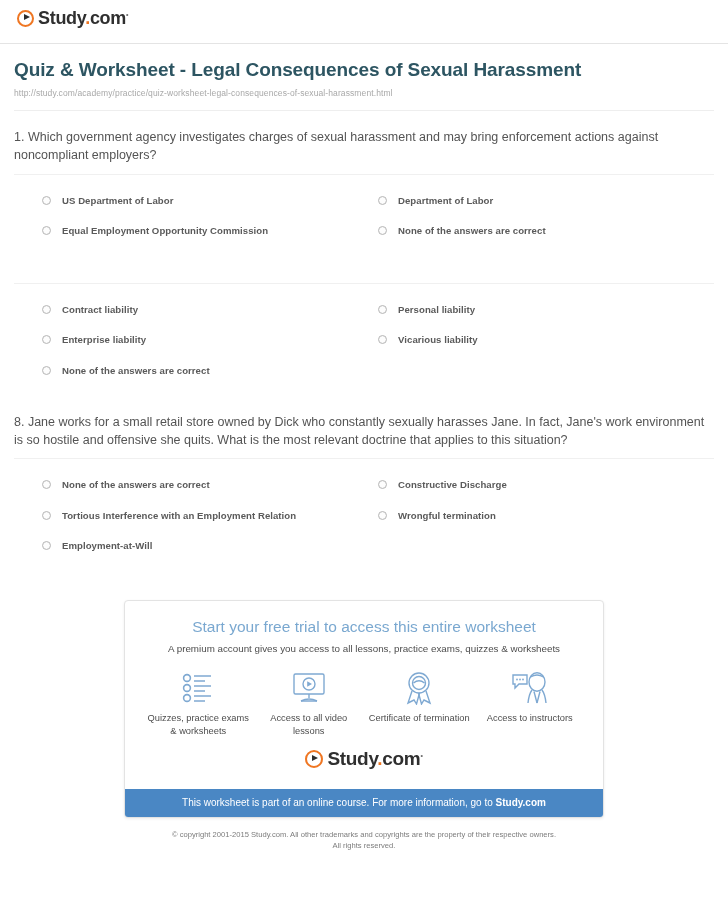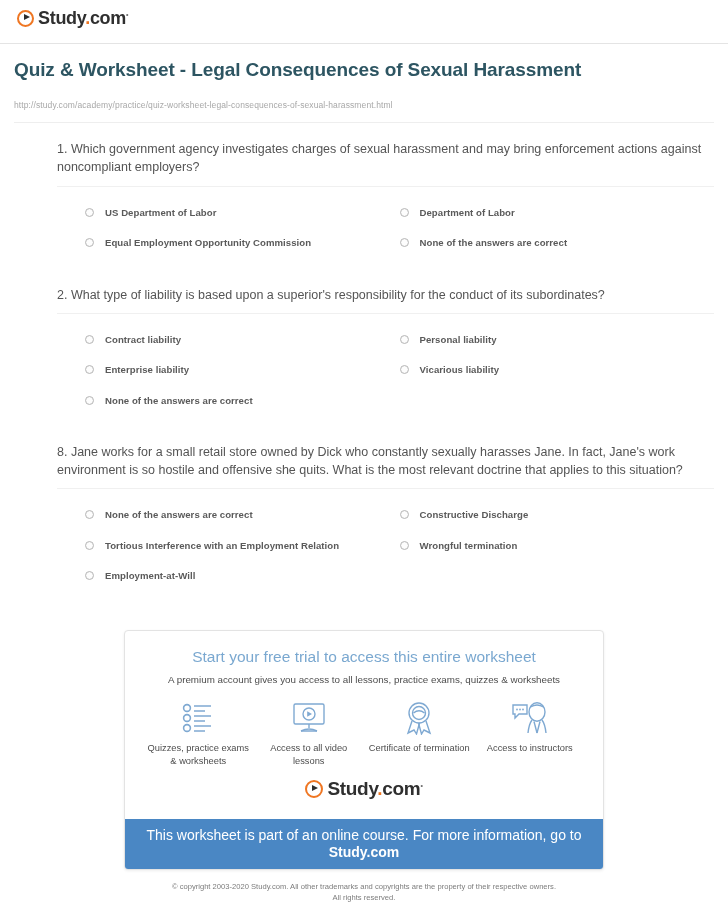--- a/index.html
+++ b/index.html
@@ -53,37 +53,37 @@
     margin: 5px 0 0 0;
   }
 
   
   .titleblock { padding: 14px 14px 0 14px; }
   .worksheet-title {
     font-size: 19px;
     font-weight: bold;
     color: #2d5562;
     line-height: 1.28;
-    margin: 0 0 18px 0;
+    margin: 0 0 6px 0;
     letter-spacing: -0.1px;
   }
   .worksheet-url {
     font-size: 8.5px;
     color: #a8a8a8;
     margin: 0;
     letter-spacing: 0.1px;
   }
   .header-rule {
     border-bottom: 1px solid #eeeeee;
     margin: 12px 0 0 0;
   }
 
   
   .questions { padding: 0 14px; }
-  .question-block { padding-top: 17px; margin-left: 43px; }
+  .question-block { padding-top: 17px; }
   .question-text {
     font-size: 12.5px;
     color: #545454;
     line-height: 1.45;
     margin: 0 0 2px 0;
   }
   .question-rule {
     border-bottom: 1px solid #f0f0f0;
     margin-top: 9px;
   }
@@ -162,21 +162,21 @@
     gap: 4px;
     padding: 12px 0 11px 0;
   }
   .promo-logo .logo-text { font-size: 19px; }
   .promo-logo .logo-mark { width: 18px; height: 18px; }
   .promo-logo .logo-mark::after { left: 4.8px; top: 3px; }
   .promo-banner {
     background: #4a87c4;
     color: #ffffff;
     text-align: center;
-    font-size: 14px;
+    font-size: 10px;
     padding: 8px 0;
     line-height: 1.2;
   }
   .promo-banner b { font-weight: bold; }
 
   
   .copyright {
     text-align: center;
     font-size: 7.6px;
     color: #7c7c7c;
@@ -222,21 +222,20 @@
           <span class="opt-label">Equal Employment Opportunity Commission</span>
         </label>
         <label class="option">
           <span class="radio"></span>
           <span class="opt-label">None of the answers are correct</span>
         </label>
       </div>
     </div>
 
     <div class="question-block">
-      <p class="question-text">2. What type of liability is based upon a superior's responsibility for the conduct of its subordinates?</p>
       <div class="question-rule"></div>
       <div class="options">
         <label class="option">
           <span class="radio"></span>
           <span class="opt-label">Contract liability</span>
         </label>
         <label class="option">
           <span class="radio"></span>
           <span class="opt-label">Personal liability</span>
         </label>
@@ -360,17 +359,17 @@
           <span class="logo-mark"></span>
           <span class="logo-text"><span>Study</span><span class="dot">.</span><span>com</span><span class="logo-tm">•</span></span>
         </div>
       </div>
 
       <div class="promo-banner"><span>This worksheet is part of an online course. For more information, go to </span><b>Study.com</b></div>
     </div>
   </div>
 
   <div class="copyright">
-    <div>© copyright 2003-2020 Study.com. All other trademarks and copyrights are the property of their respective owners.</div>
+    <div>© copyright 2001-2015 Study.com. All other trademarks and copyrights are the property of their respective owners.</div>
     <div>All rights reserved.</div>
   </div>
 
 </div>
 
 </body></html>

